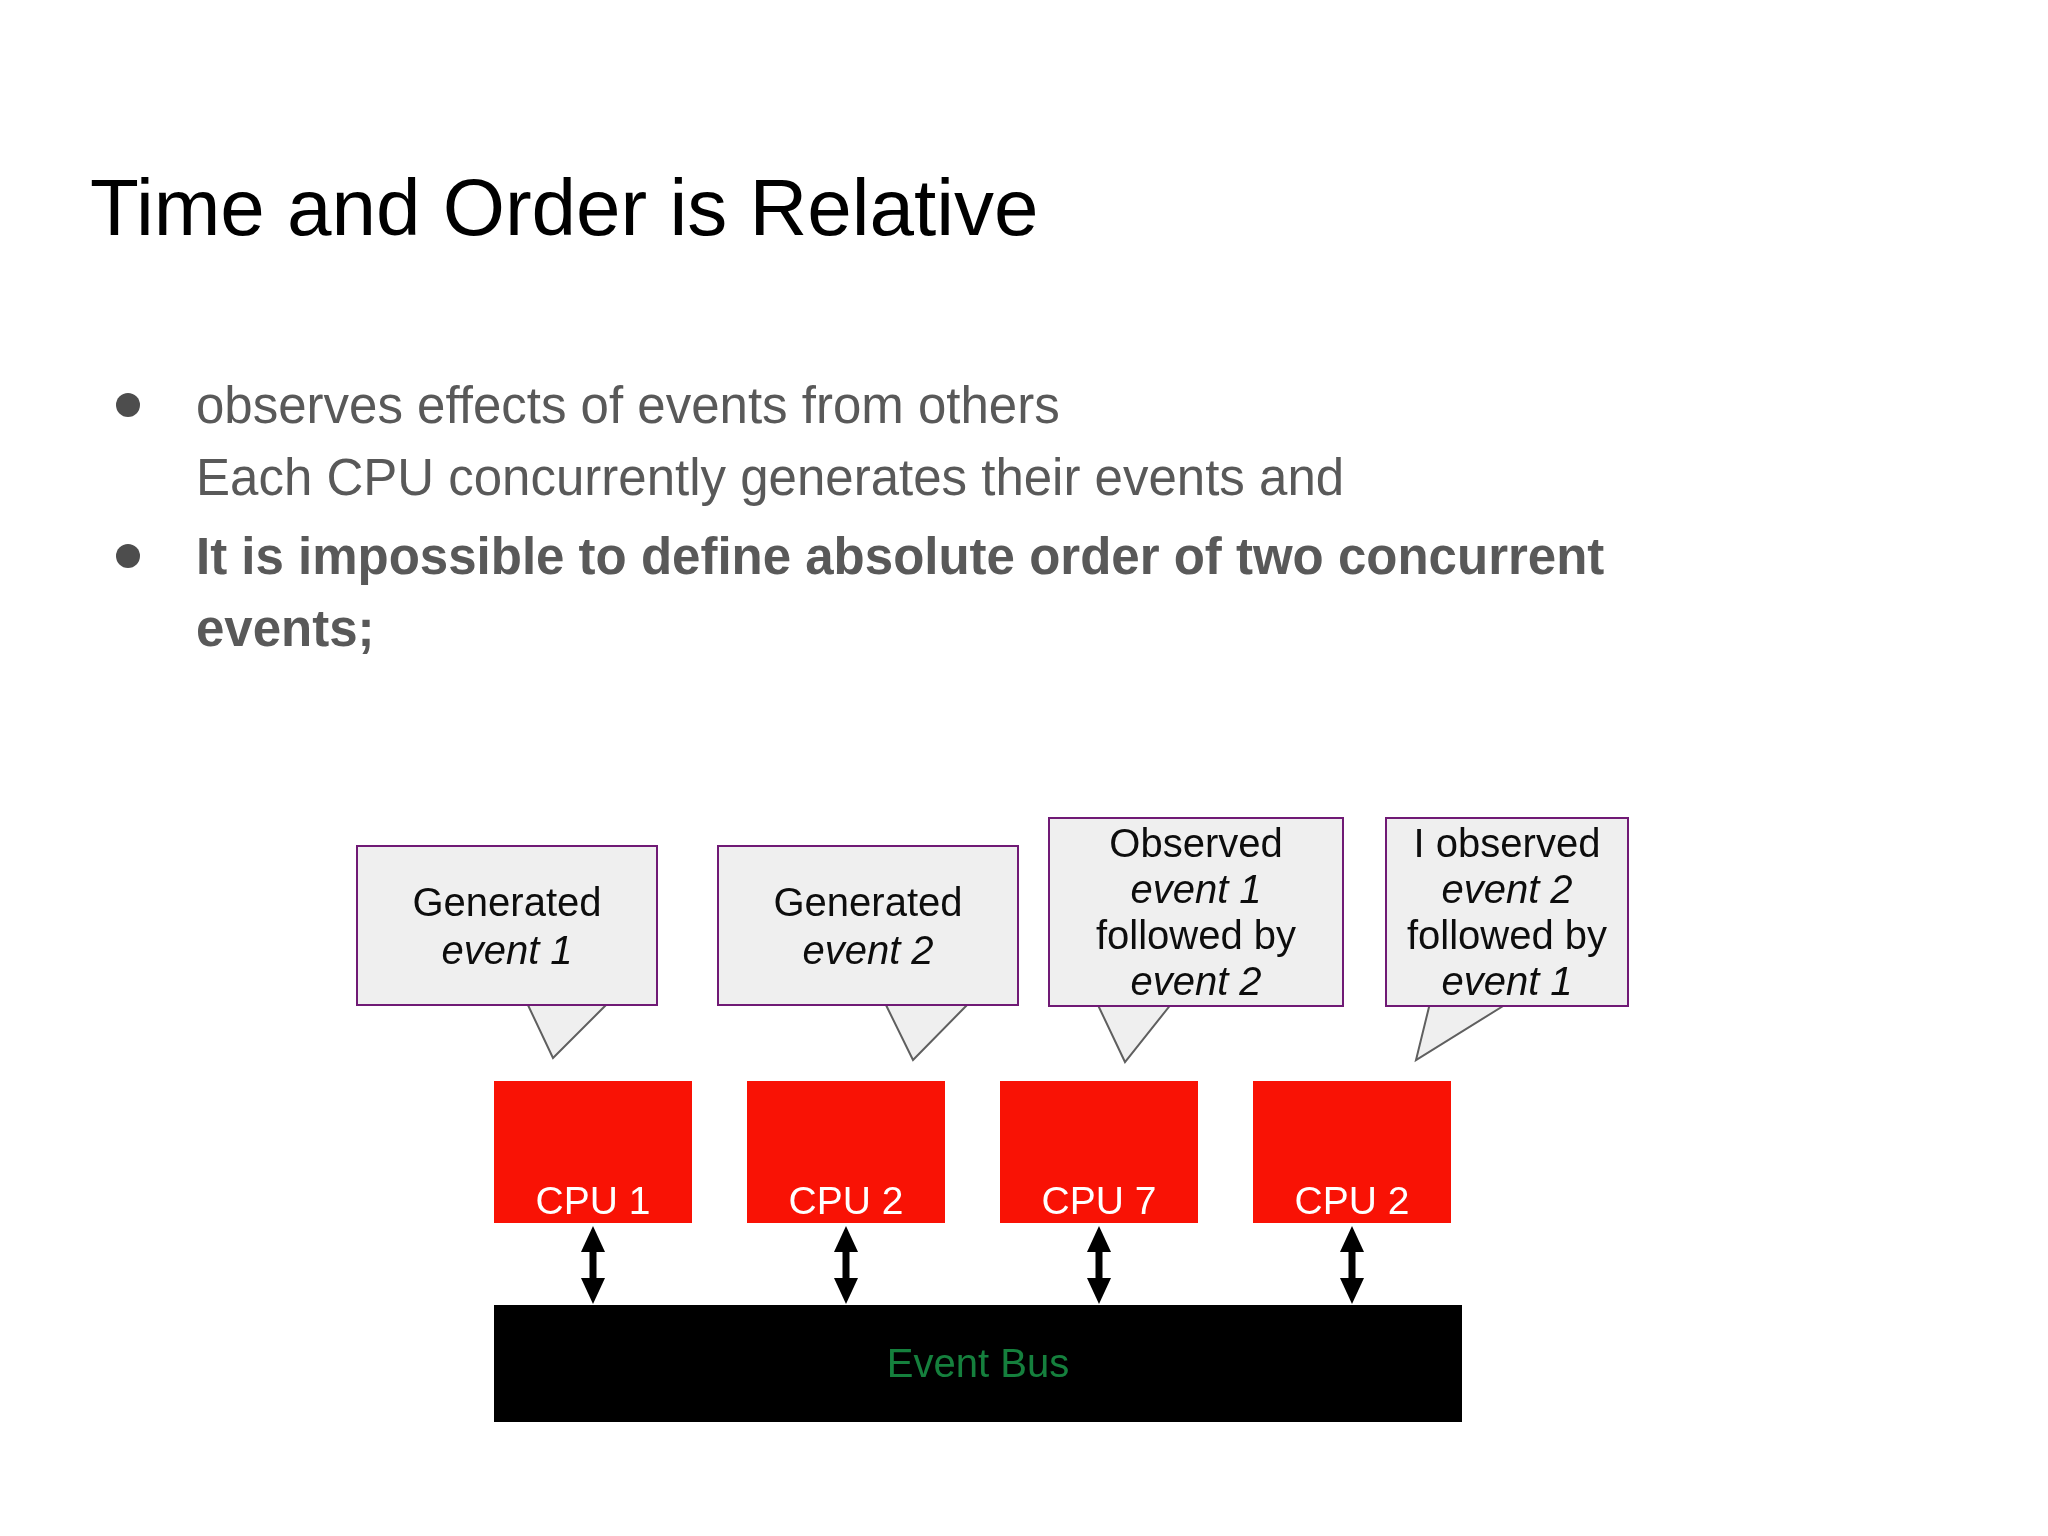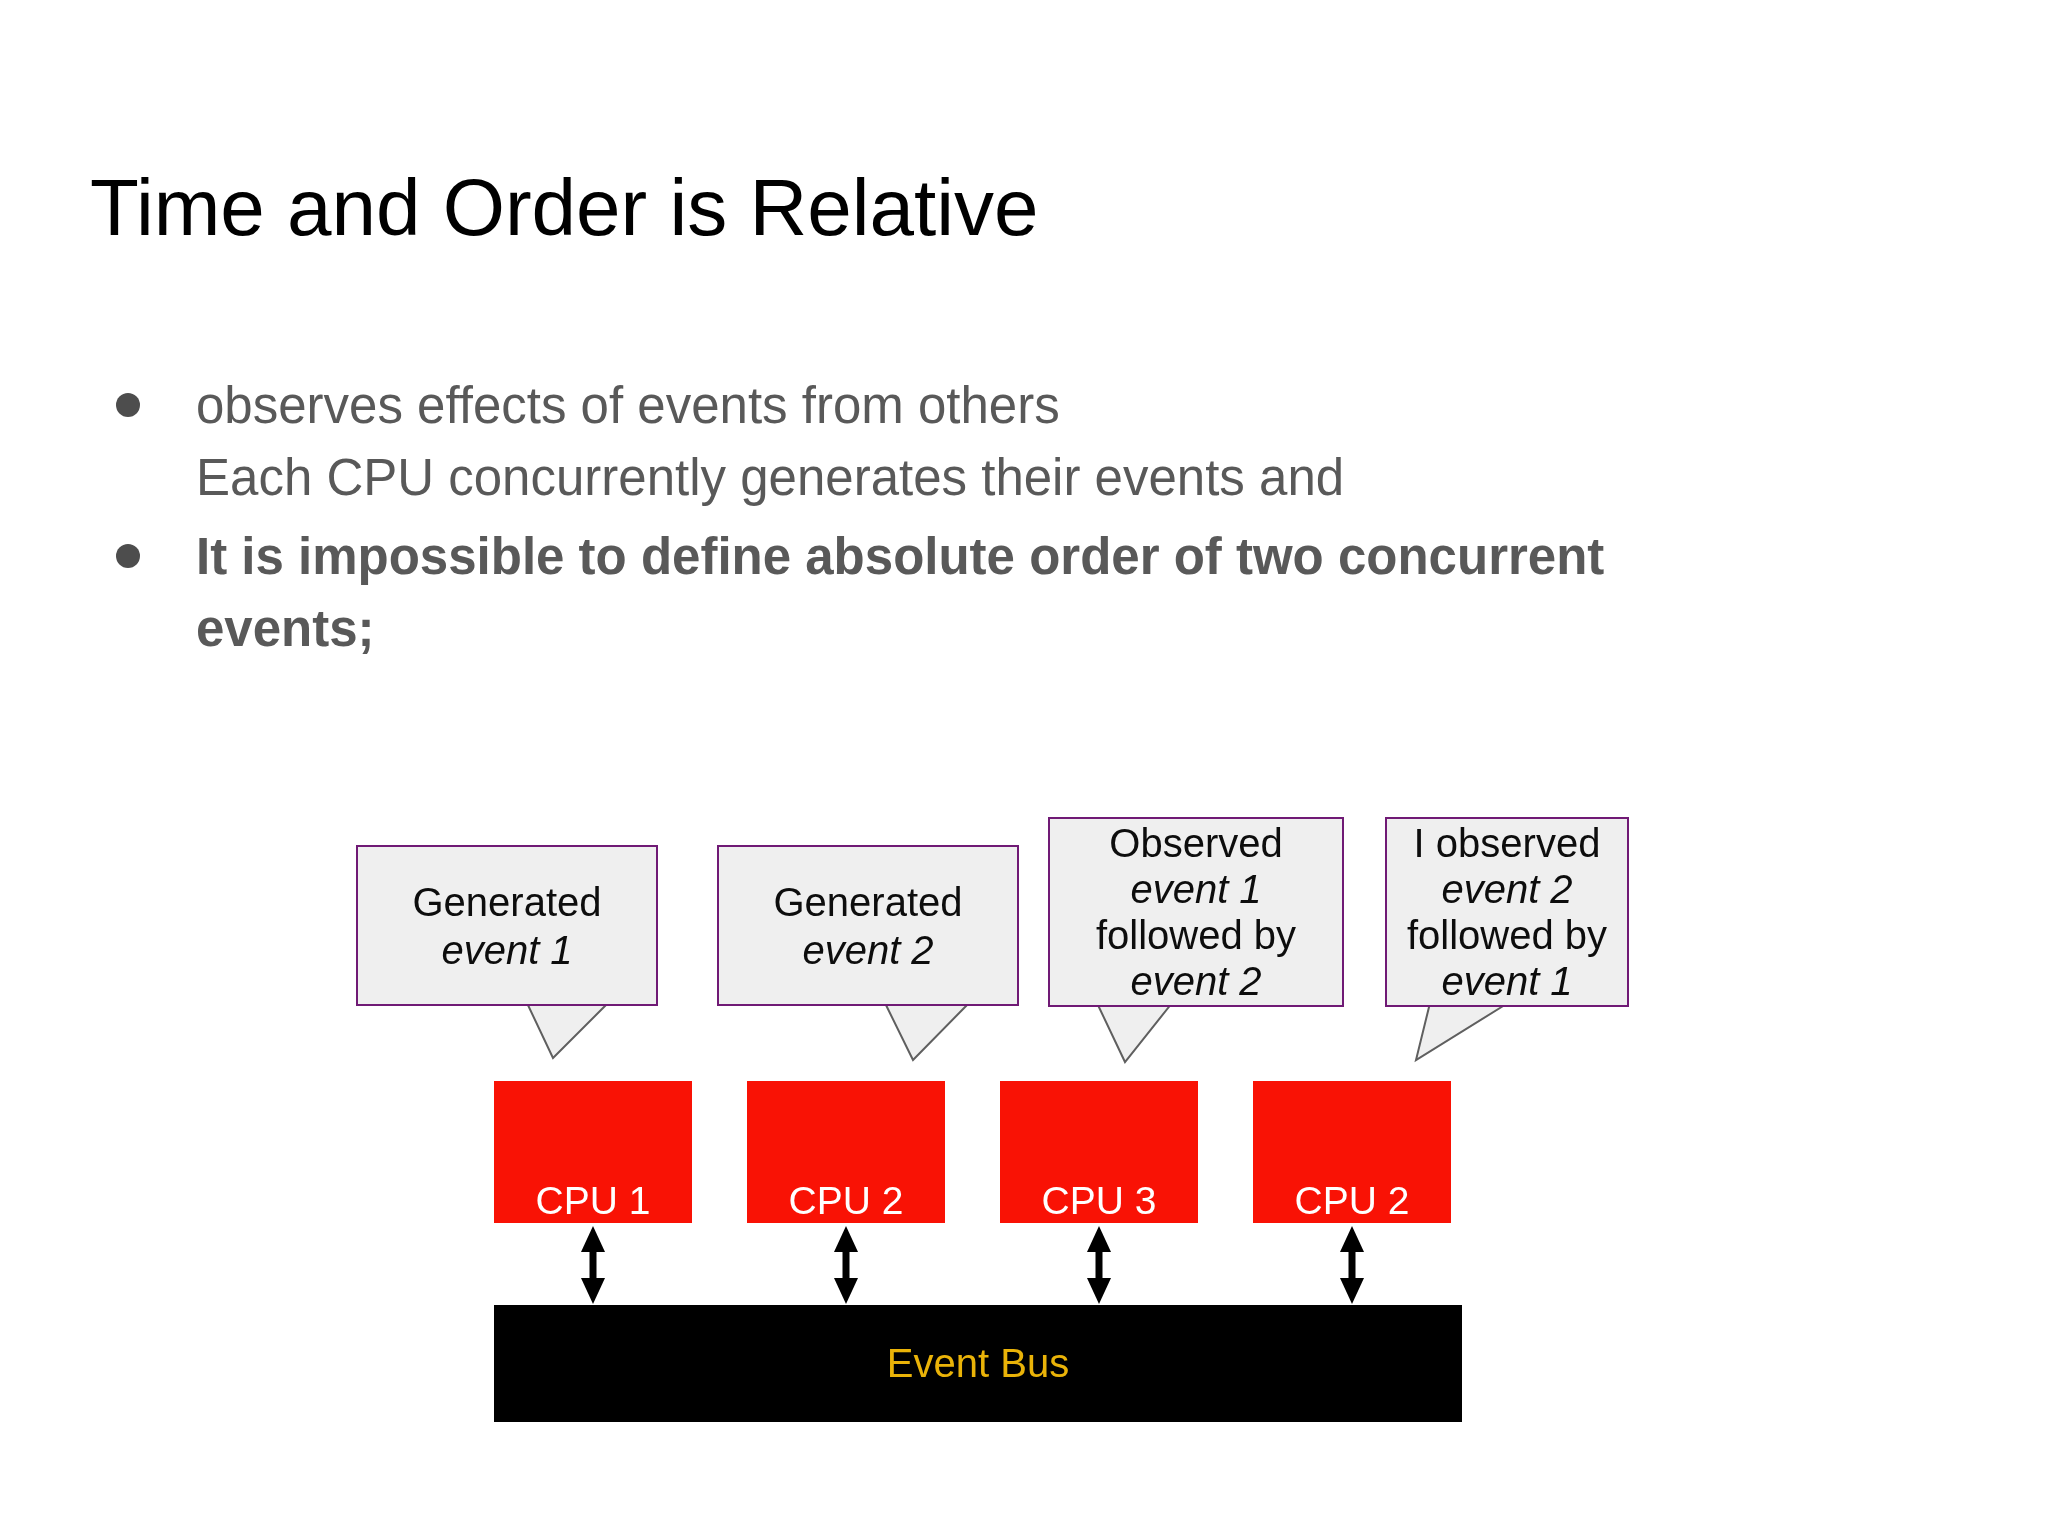--- a/index.html
+++ b/index.html
@@ -72,21 +72,21 @@
     align-items: flex-end;
     justify-content: center;
   }
   .event-bus {
     position: absolute;
     left: 494px;
     top: 1305px;
     width: 968px;
     height: 117px;
     background: #000000;
-    color: #eab308;
+    color: #15803d;
     font-size: 40px;
     display: flex;
     align-items: center;
     justify-content: center;
   }
   .overlay-svg {
     position: absolute;
     left: 0; top: 0;
     width: 2048px;
     height: 1536px;
@@ -167,21 +167,21 @@
     <div class="bubble-line it">event 1</div>
   </div>
 
   <div class="cpu-box" style="left:494px;">
     <span>CPU 1</span>
   </div>
   <div class="cpu-box" style="left:747px;">
     <span>CPU 2</span>
   </div>
   <div class="cpu-box" style="left:1000px;">
-    <span>CPU 3</span>
+    <span>CPU 7</span>
   </div>
   <div class="cpu-box" style="left:1253px;">
     <span>CPU 2</span>
   </div>
 
   <div class="event-bus">
     <span>Event Bus</span>
   </div>
 
 </div>

